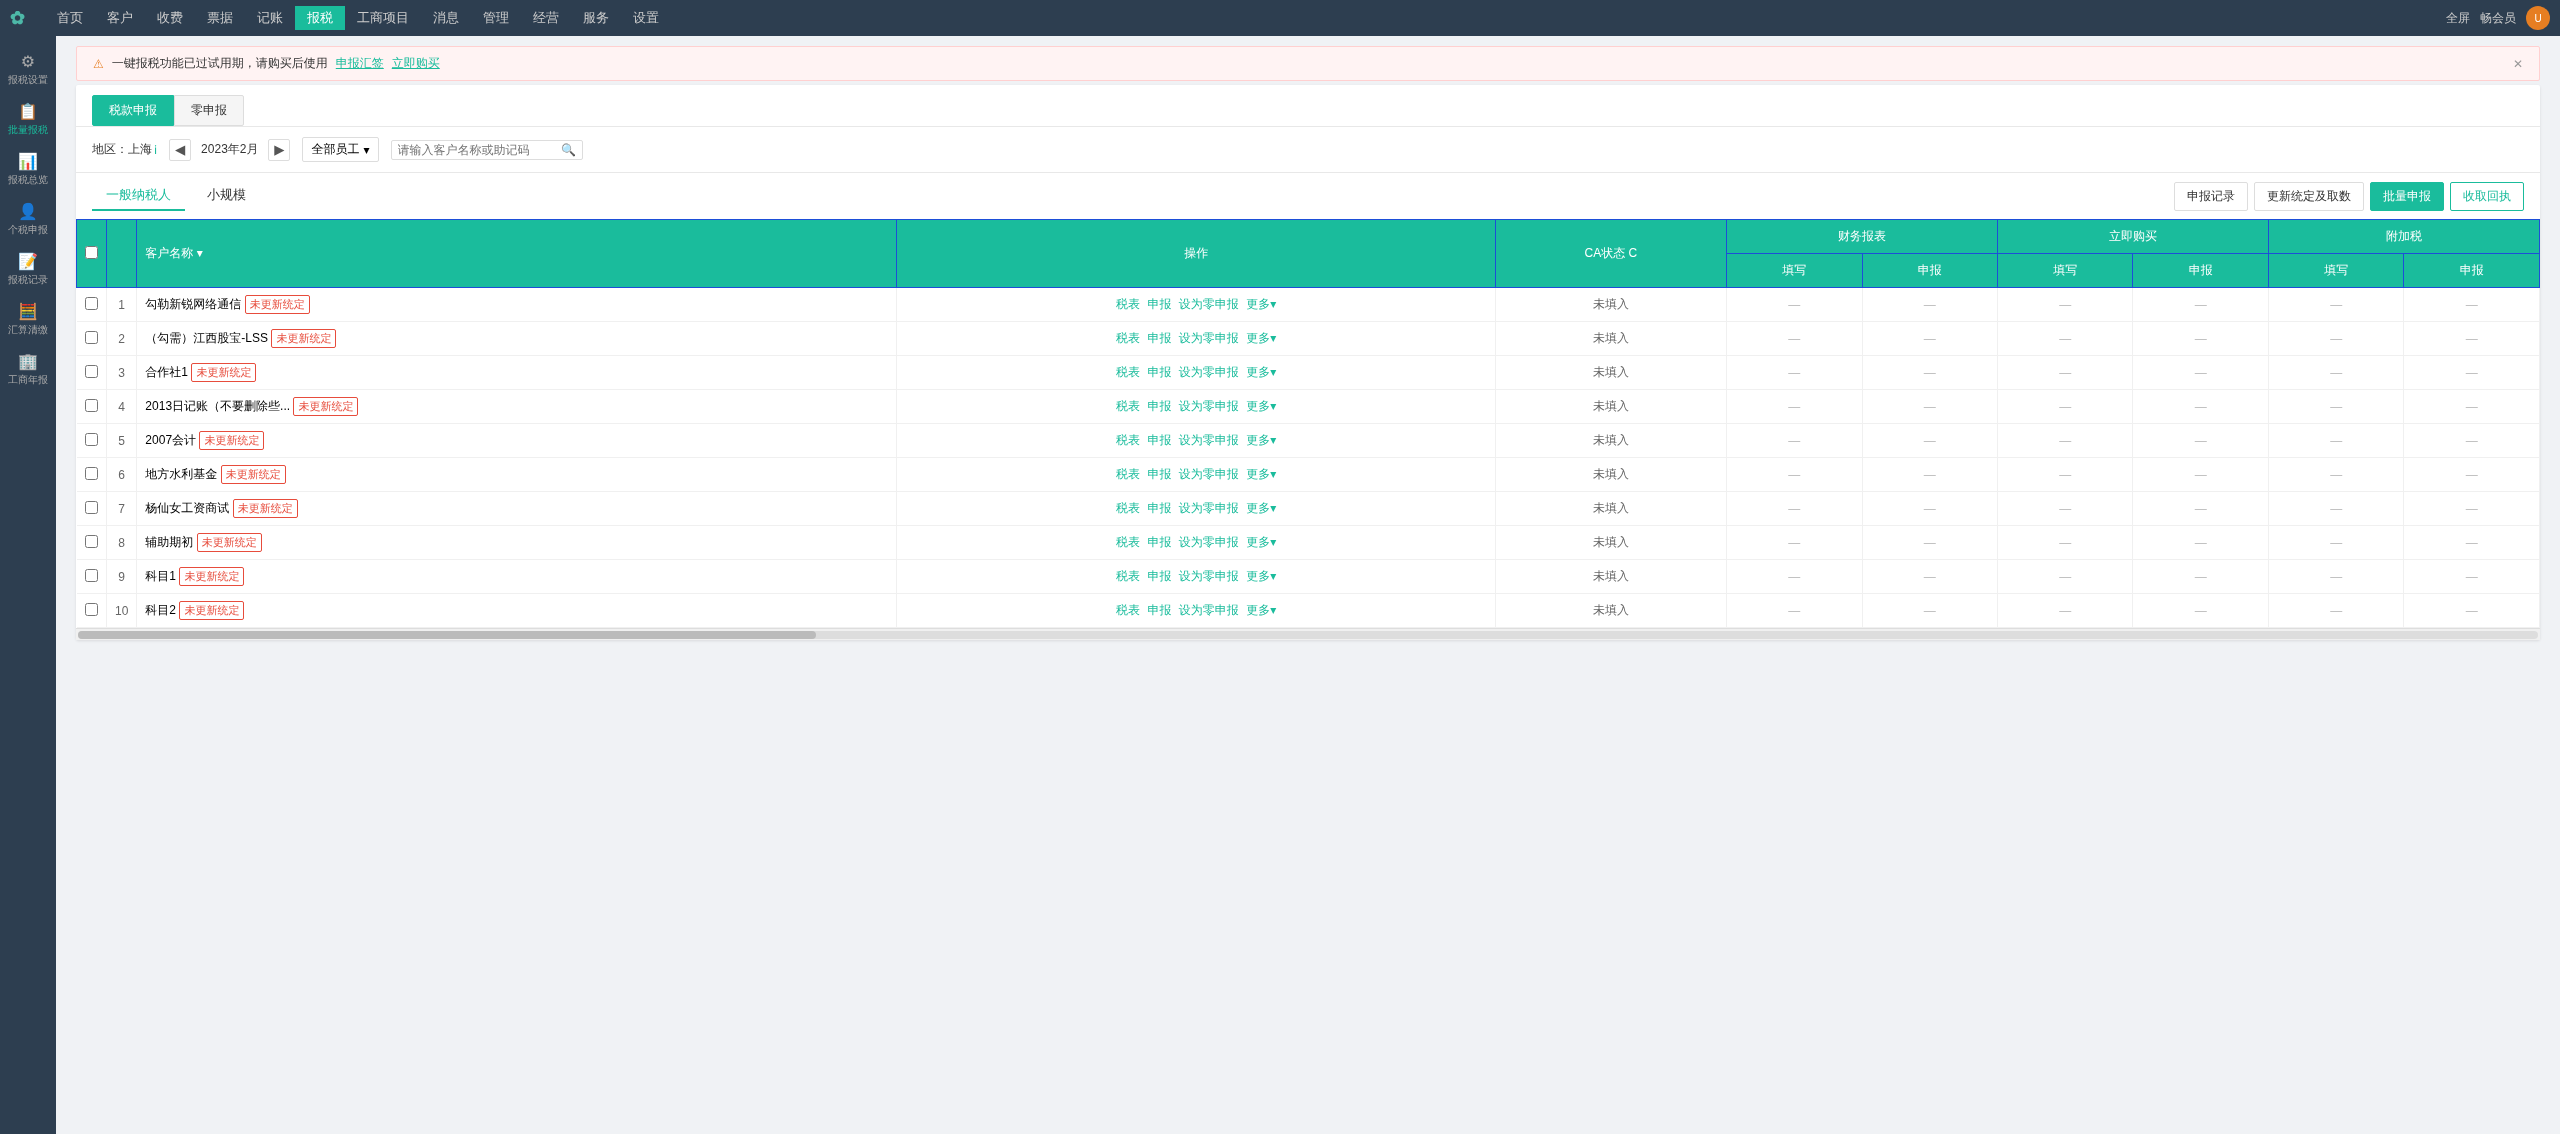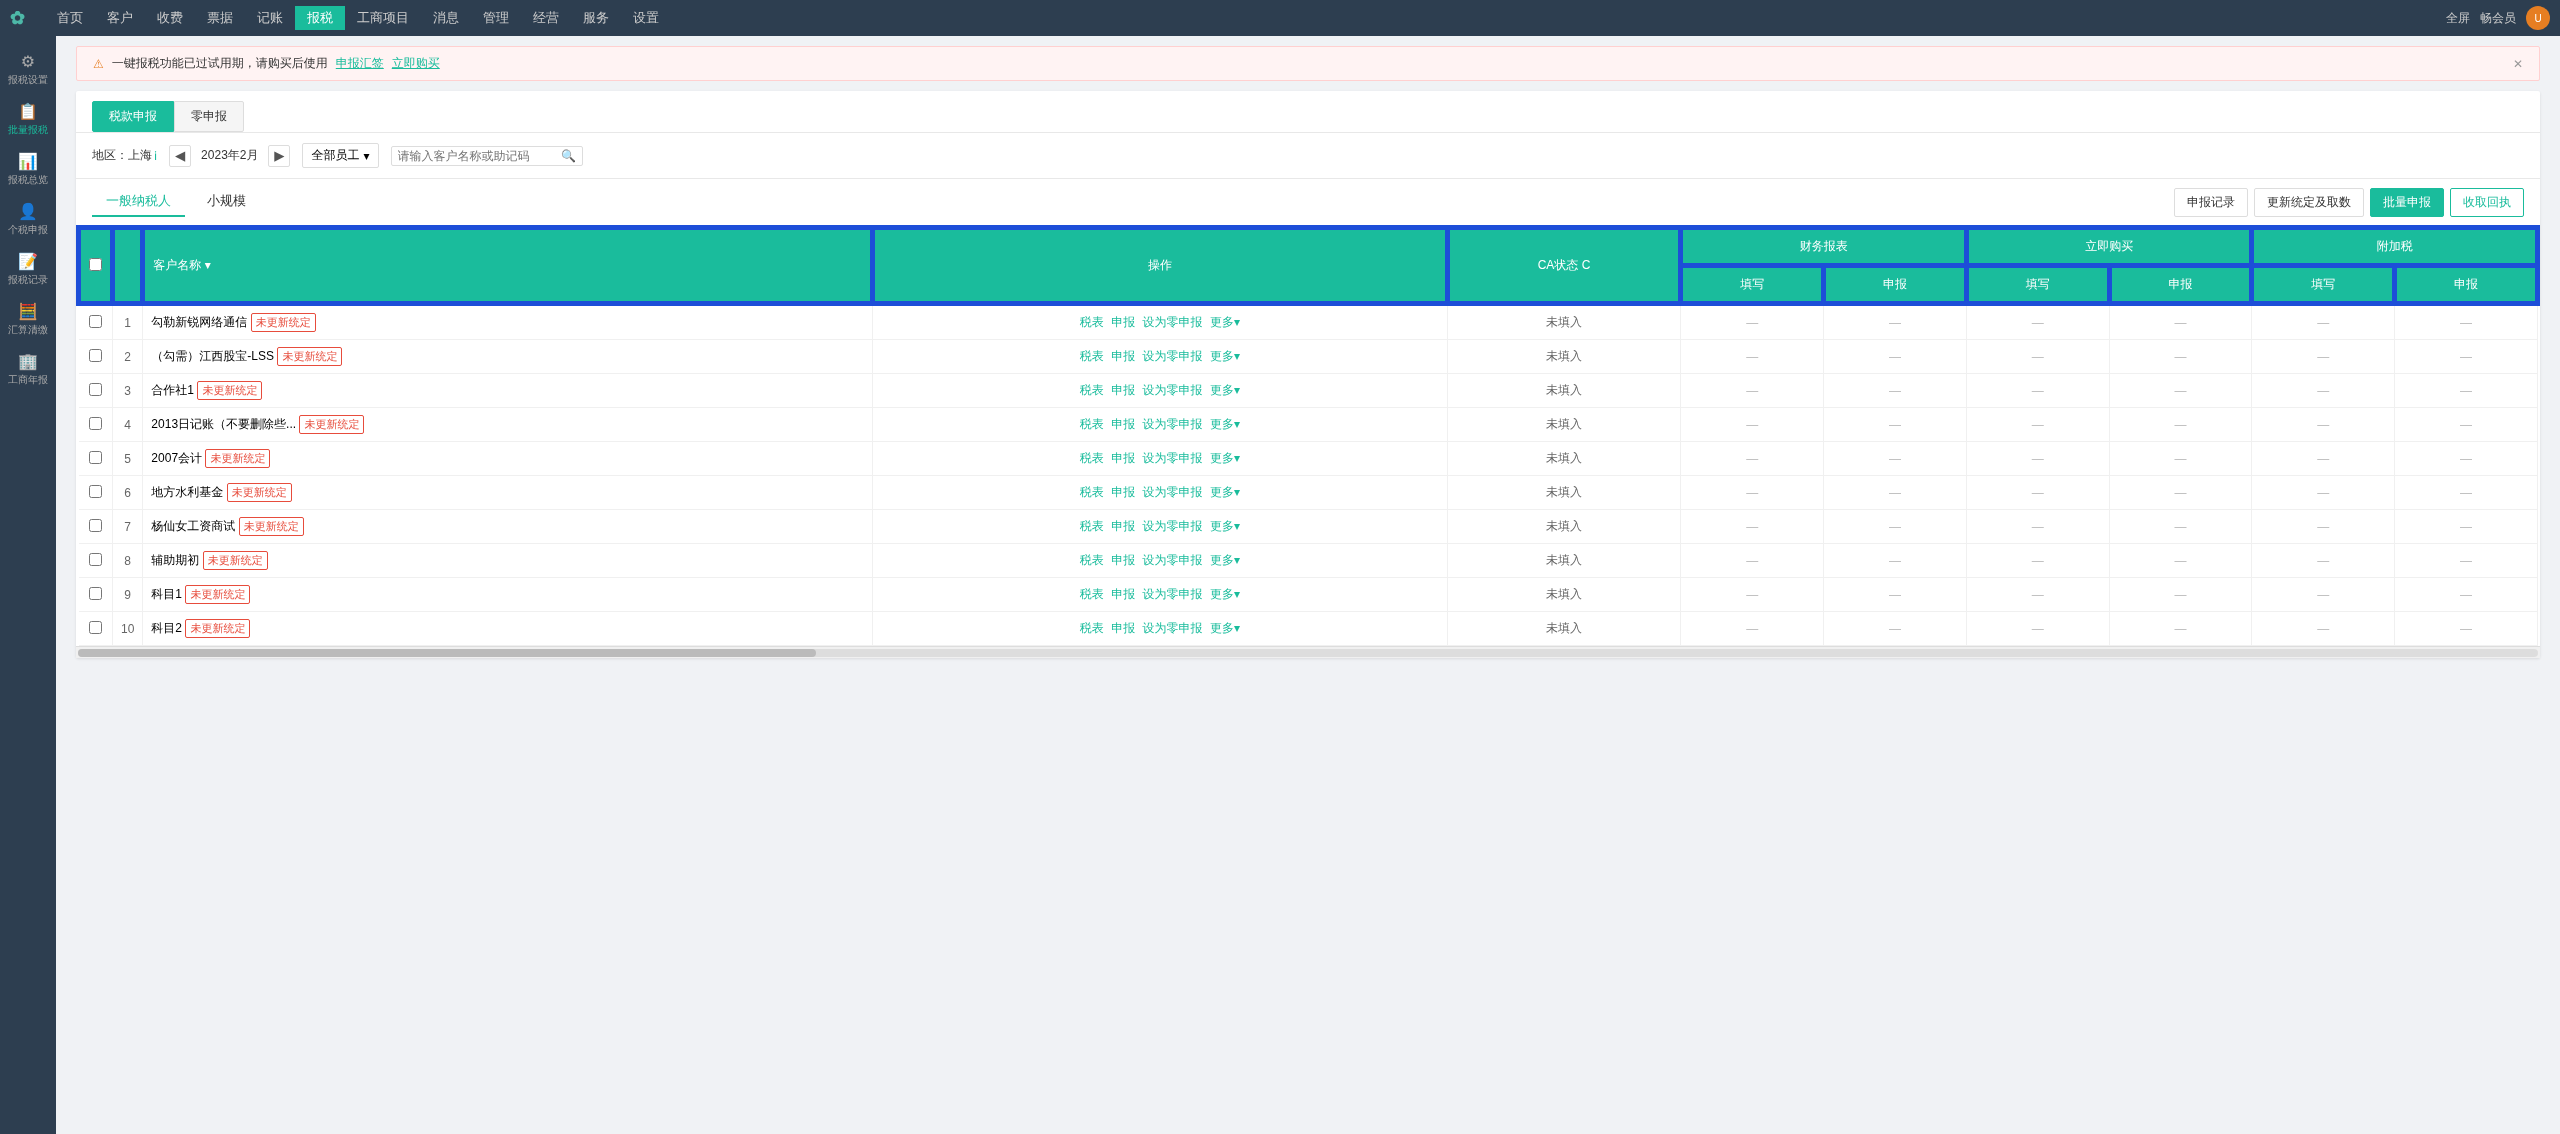--- a/index.html
+++ b/index.html
@@ -28,21 +28,21 @@
     .main { flex: 1; overflow: auto; padding: 0; background: #f0f2f5; }
 
     
     .notif-bar { background: #fff3f3; border: 1px solid #ffd0d0; margin: 10px 20px 0 20px; padding: 8px 16px; display: flex; align-items: center; gap: 8px; font-size: 12px; border-radius: 2px; }
     .notif-bar .notif-icon { color: #e67e22; }
     .notif-bar .notif-text { color: #333; }
     .notif-bar a { color: #1abc9c; text-decoration: underline; cursor: pointer; }
     .notif-bar .notif-close { margin-left: auto; cursor: pointer; color: #999; }
 
     
-    .card { background: #fff; margin: 10px 20px; border-radius: 2px; box-shadow: 0 1px 3px rgba(0,0,0,0.1); }
+    .card { background: #fff; margin: 4px 20px; border-radius: 2px; box-shadow: 0 1px 3px rgba(0,0,0,0.1); }
 
     
     .tab-row { display: flex; align-items: center; padding: 10px 16px 0 16px; gap: 0; border-bottom: 1px solid #e8e8e8; }
     .tab-btn { padding: 6px 16px; border: 1px solid #ddd; cursor: pointer; font-size: 12px; background: #f5f5f5; color: #333; }
     .tab-btn.active { background: #1abc9c; color: #fff; border-color: #1abc9c; }
     .tab-btn:first-child { border-radius: 2px 0 0 2px; }
     .tab-btn:last-child { border-radius: 0 2px 2px 0; }
 
     
     .toolbar { display: flex; align-items: center; padding: 10px 16px; gap: 12px; border-bottom: 1px solid #e8e8e8; flex-wrap: wrap; }
@@ -62,21 +62,21 @@
     .type-tab.active { color: #1abc9c; border-bottom-color: #1abc9c; }
     .action-group { margin-left: auto; display: flex; align-items: center; gap: 6px; }
     .action-btn { padding: 5px 12px; border: 1px solid #ddd; background: #fff; cursor: pointer; font-size: 12px; border-radius: 2px; color: #333; }
     .action-btn.primary { background: #1abc9c; color: #fff; border-color: #1abc9c; }
     .action-btn.secondary { background: #fff; color: #1abc9c; border-color: #1abc9c; }
 
     
     .table-wrap { overflow-x: auto; }
     table { width: 100%; border-collapse: collapse; font-size: 12px; }
     thead tr { background: #1abc9c; color: #fff; }
-    thead th { padding: 8px 8px; text-align: center; border: 5px solid #1d4ed8; font-weight: normal; white-space: nowrap; }
+    thead th { padding: 8px 8px; text-align: center; border: 1px solid #1d4ed8; font-weight: normal; white-space: nowrap; }
     thead th.left { text-align: left; }
     tbody tr { border-bottom: 1px solid #f0f0f0; }
     tbody td { padding: 7px 8px; text-align: center; border-right: 1px solid #f0f0f0; white-space: nowrap; }
     tbody td.left { text-align: left; }
     .checkbox-cell { width: 30px; }
     .row-num { color: #666; }
     .status-badge { display: inline-block; padding: 1px 4px; border: 1px solid #e74c3c; color: #e74c3c; border-radius: 2px; font-size: 11px; }
     .action-link { color: #1abc9c; cursor: pointer; margin: 0 2px; }
     .ca-status { color: #666; }
     .dash { color: #bbb; }

